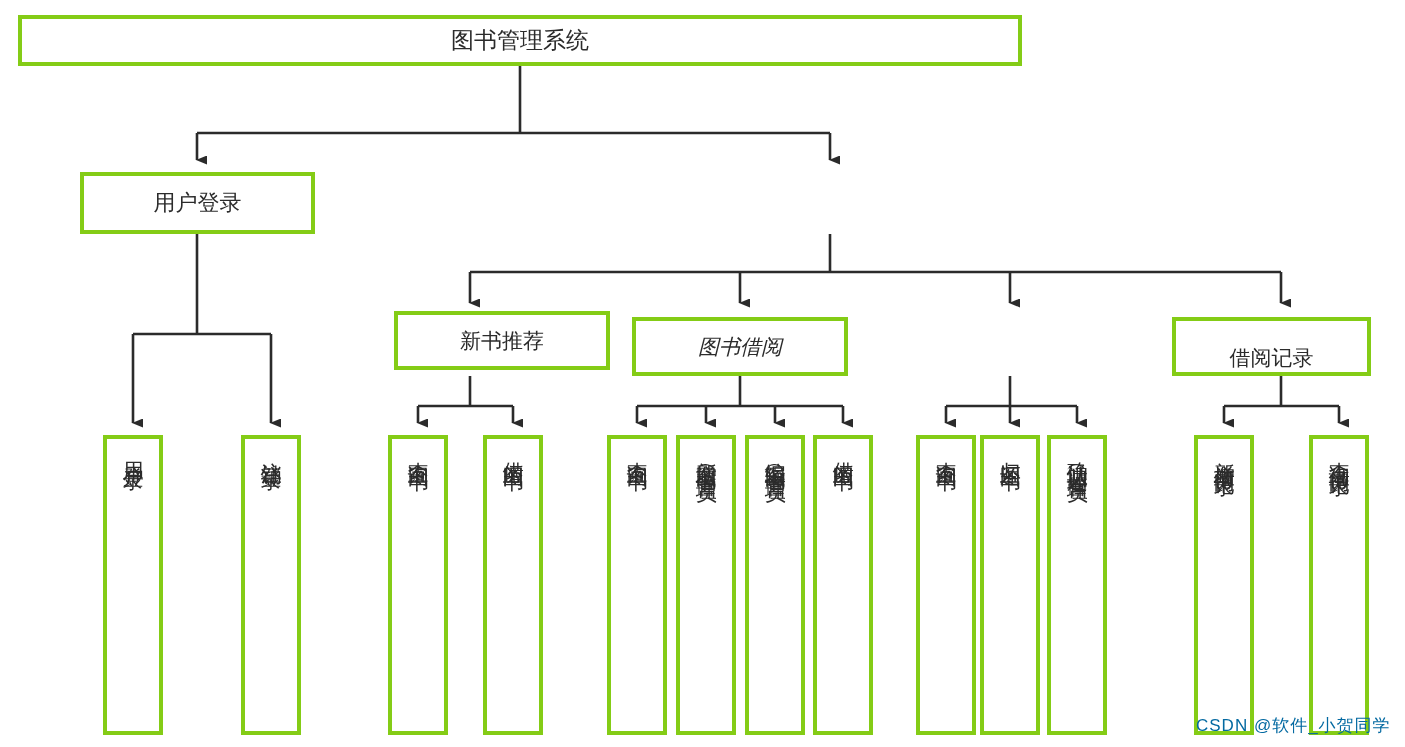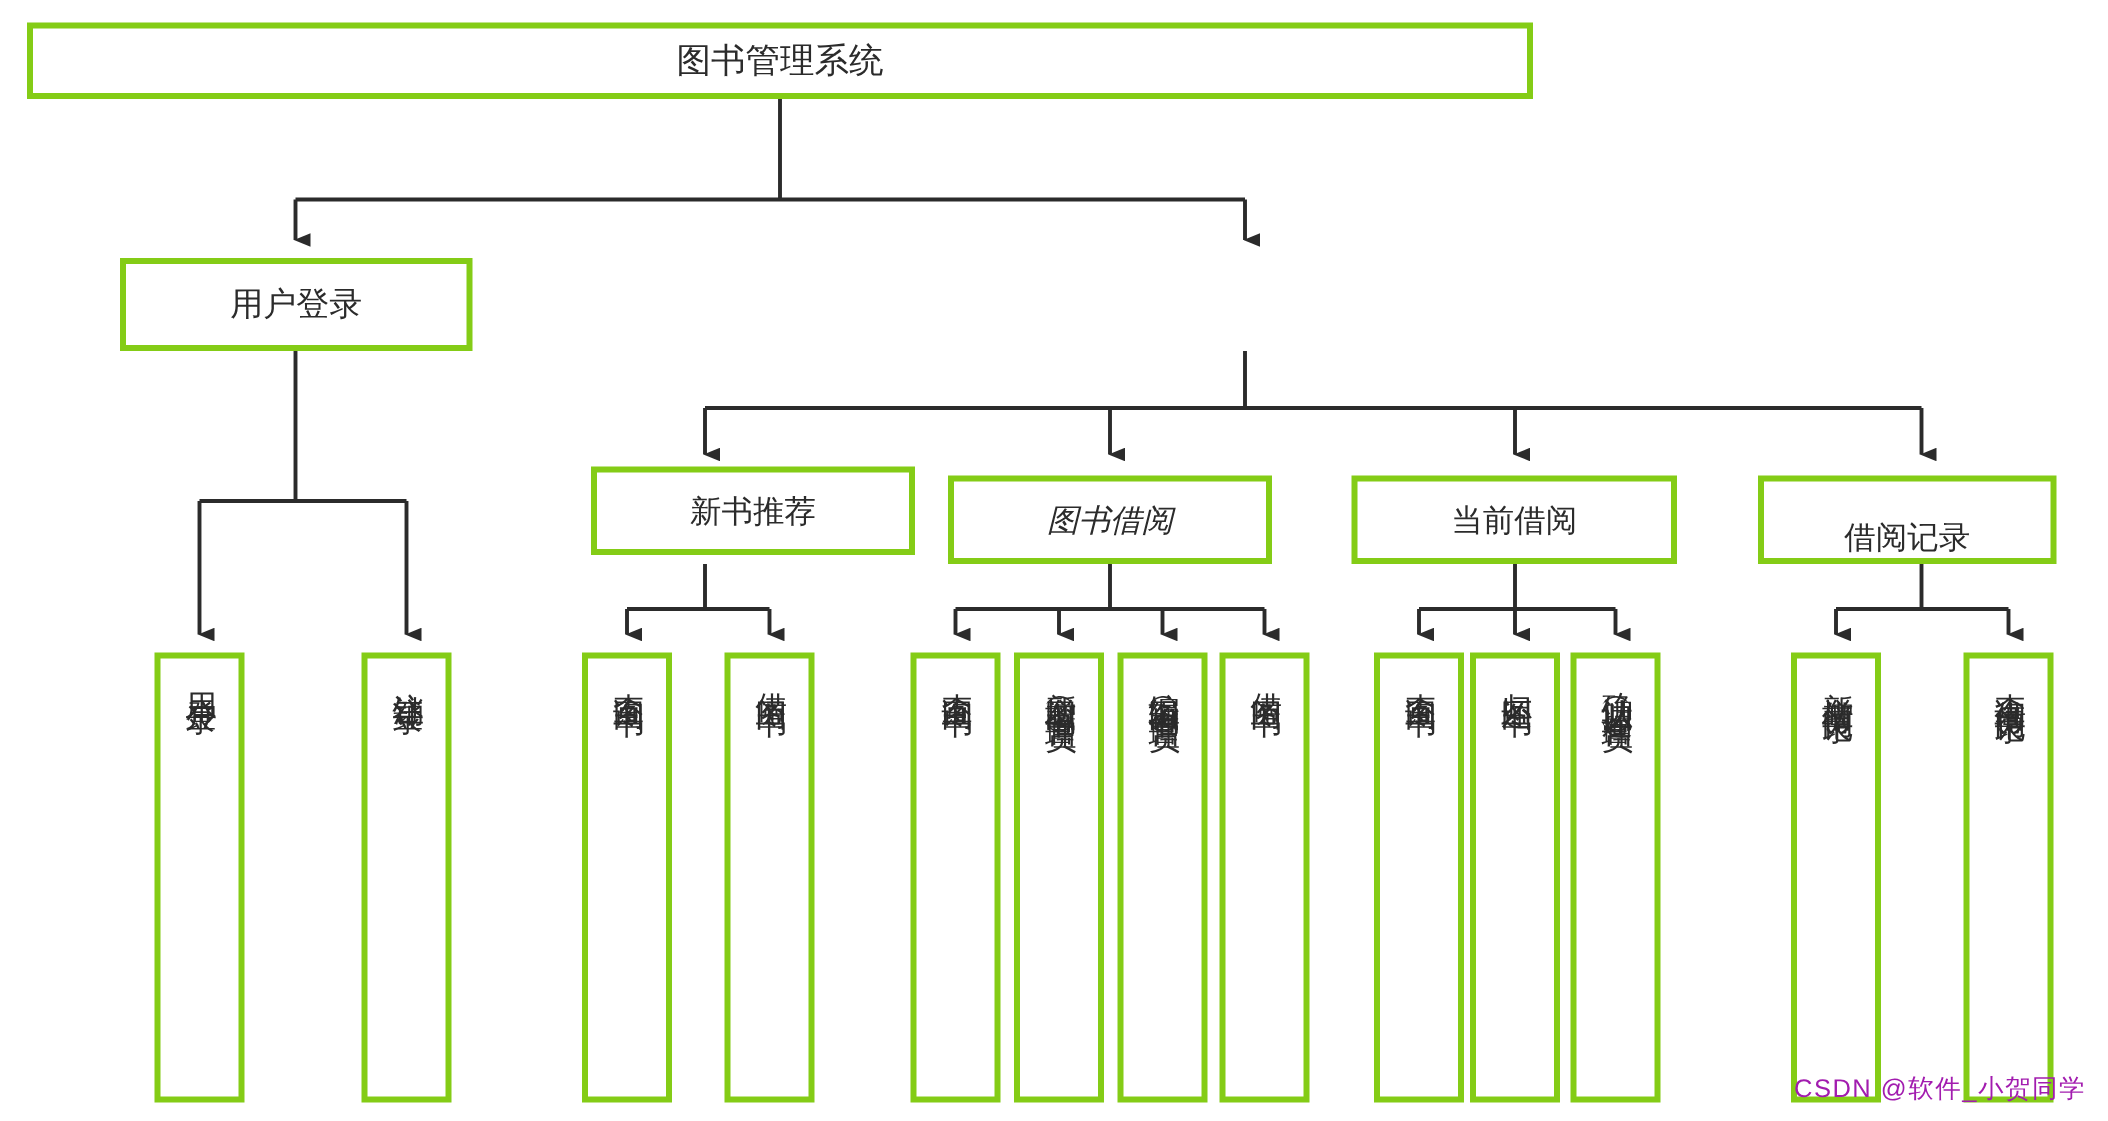--- a/index.html
+++ b/index.html
@@ -53,21 +53,21 @@
   .vtext {
     writing-mode: vertical-rl;
     text-orientation: upright;
     letter-spacing: 3px;
     line-height: 1.06;
     white-space: nowrap;
     text-align: left;
   }
   .watermark {
     position: absolute;
-    color: #a21caf;
+    color: #0369a1;
     font-size: 17px;
     letter-spacing: 1px;
     white-space: nowrap;
     user-select: none;
   }
 </style>
 </head>
 <body>
 
 <div id="canvas">
@@ -129,23 +129,20 @@
   <div class="node lvl2" style="left:80px; top:172px; width:235px; height:62px;">
     <span>用户登录</span>
   </div>
 
   <div class="node lvl3" style="left:362px; top:311px; width:216px; height:59px;margin-left:32px;">
     <span>新书推荐</span>
   </div>
   <div class="node lvl3" style="left:632px; top:317px; width:216px; height:59px;font-style:italic;">
     <span>图书借阅</span>
   </div>
-  <div class="node lvl3" style="left:901px; top:317px; width:217px; height:59px;">
-    <span>当前借阅</span>
-  </div>
   <div class="node lvl3" style="left:1172px; top:317px; width:199px; height:59px;align-items:flex-end;">
     <span>借阅记录</span>
   </div>
 
   <div class="node leaf" style="left:103px; top:435px; width:60px; height:300px;">
     <span class="vtext">用户登录</span>
   </div>
   <div class="node leaf" style="left:241px; top:435px; width:60px; height:300px;">
     <span class="vtext">注销登录</span>
   </div>

